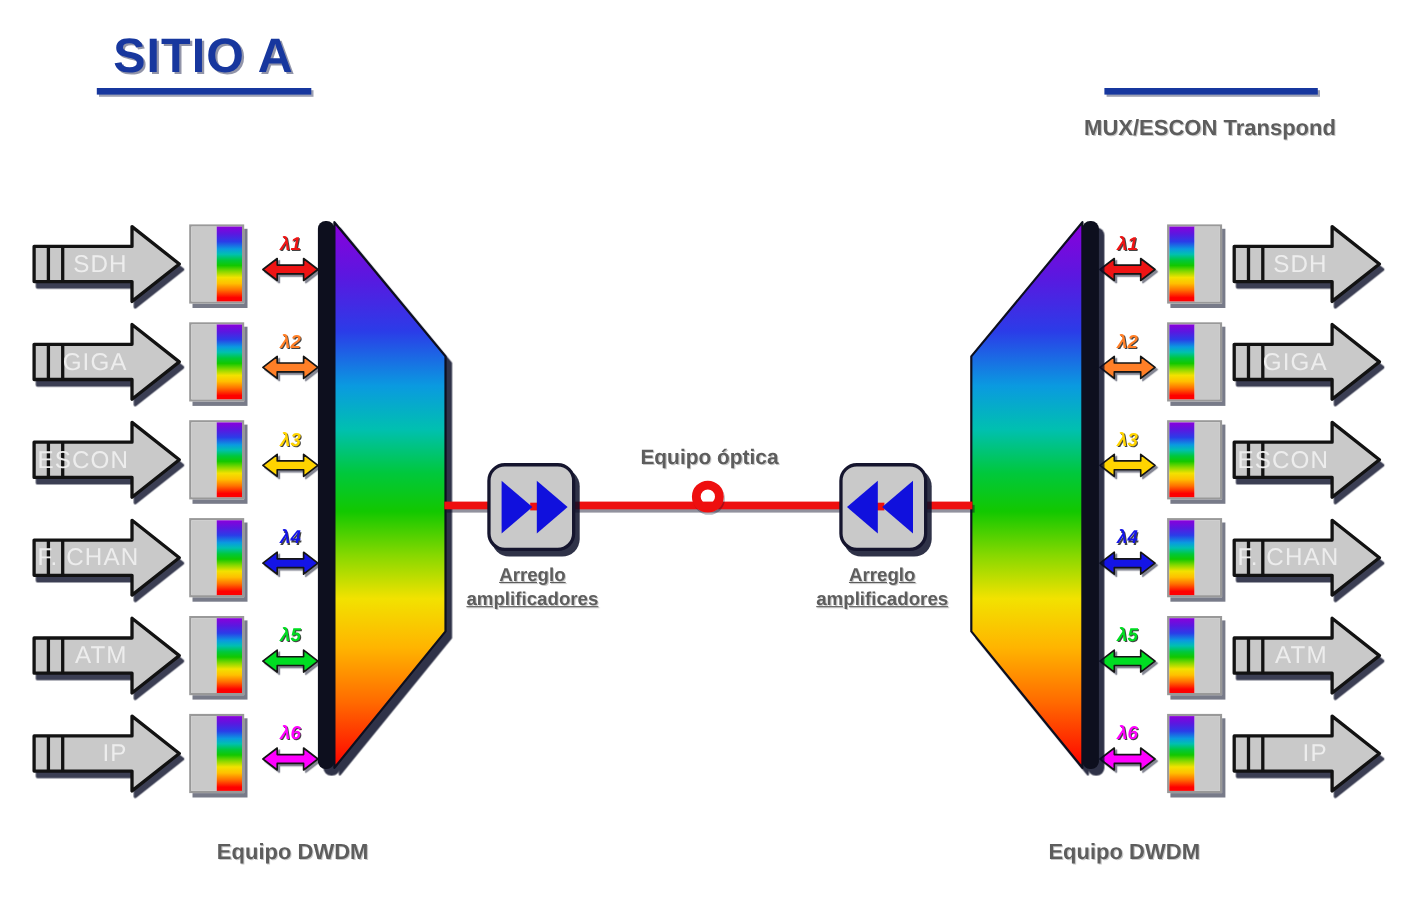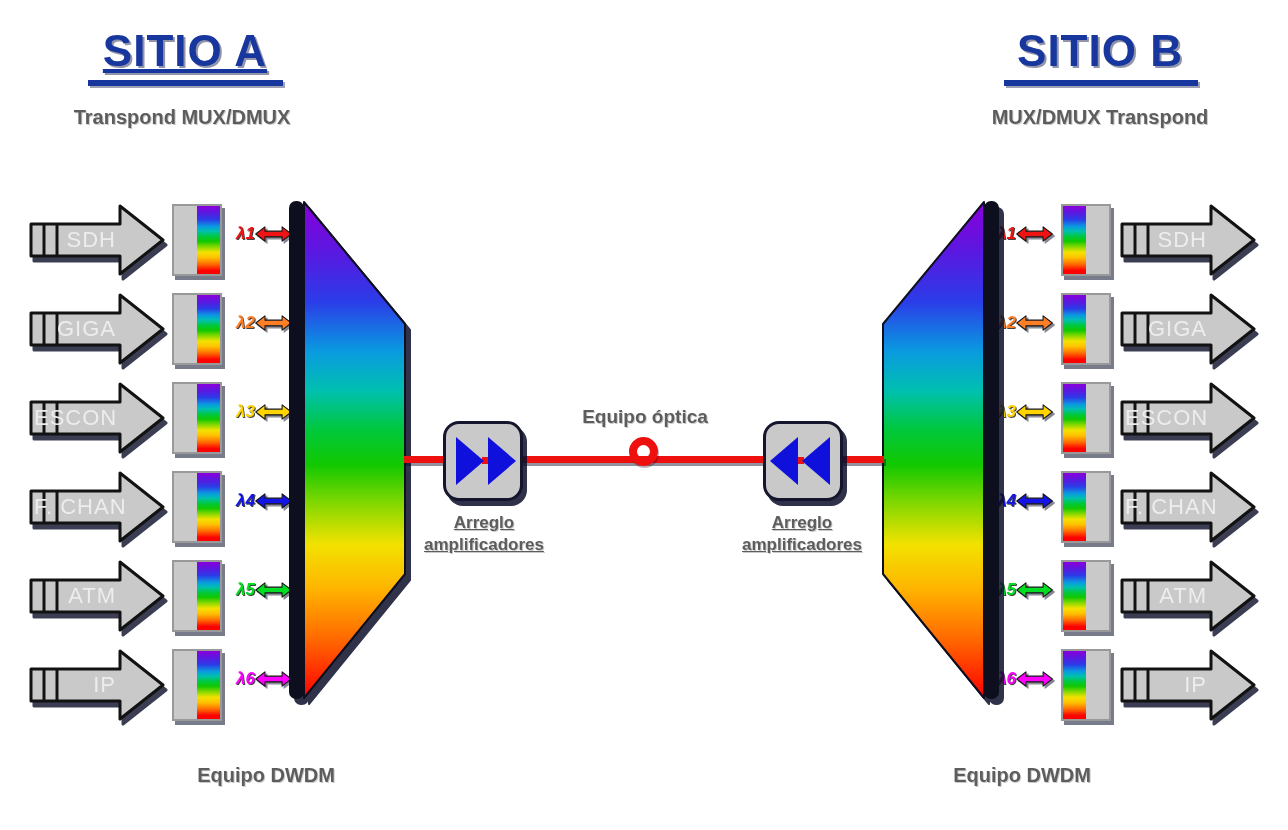--- a/index.html
+++ b/index.html
@@ -7,21 +7,21 @@
     position:relative; width:1288px; height:830px; background:#ffffff;
     font-family:"Liberation Sans", sans-serif; overflow:hidden;
   }
 
   
   .site-title {
     position:absolute; top:26px; width:300px; text-align:center;
     font-size:44px; font-weight:bold; letter-spacing:1px;
     text-shadow:2px 2px 0 rgba(13,20,64,.45);
   }
-  #title-a { left:35px;text-decoration:underline; }
+  #title-a { left:35px; }
   #title-b { left:950px; }
   .title-underline {
     position:absolute; top:80px; height:6px;
     box-shadow:2px 2px 0 rgba(13,20,64,.4);
   }
   #underline-a { left:88px;  width:195px; }
   #underline-b { left:1004px; width:194px; }
   .subtitle {
     position:absolute; top:106px; width:300px; text-align:center;
     font-size:20px; font-weight:bold;
@@ -63,21 +63,21 @@
   .row-right .tbox { margin-left:8px; margin-right:8px; }
   .half { flex:1; }
   .half.gray { background:#c9c9c9; }
   .half.spectrum {
     background:linear-gradient(to bottom,
       #8a00db 0%, #5a18e0 10%, #2b3ce8 20%, #0a9ae0 30%, #00c0b0 37%,
       #00c83c 45%, #12c800 52%, #86d800 60%, #f2e200 68%, #ffc000 76%,
       #ff7000 85%, #fe0000 95%);
   }
 
-  .lam { display:flex; flex-direction:row; align-items:center;
+  .lam { display:flex; flex-direction:column; align-items:center;
          width:56px; margin-bottom:12px; }
   .row-left .lam { margin-left:14px; }
   .lam-label { font-size:17px; font-weight:bold; font-style:italic;
                text-shadow:1px 1px 0 rgba(20,20,20,.8); margin-bottom:1px; }
   .lam-arrow { width:52px; height:24px;
                filter:drop-shadow(2px 2px 0 rgba(10,14,40,.5)); }
 
   
   .trap { position:absolute; top:200px; width:120px; height:500px;
           filter:drop-shadow(5px 6px 0 rgba(10,14,40,.85)); }
@@ -127,25 +127,23 @@
         <line x1="29" y1="22" x2="29" y2="54" stroke="#121212" stroke-width="3"></line>
       </symbol>
       <symbol id="sym-lam-arrow" viewBox="0 0 52 24">
         <polygon points="1,12 14,2 14,8 38,8 38,2 51,12 38,22 38,16 14,16 14,22" fill="currentColor" stroke="#151515" stroke-width="1.5" stroke-linejoin="round"></polygon>
       </symbol>
     </defs>
   </svg>
 
   <div class="site-title" id="title-a" style="color: rgb(23, 55, 158);">SITIO A</div>
   <div class="title-underline" id="underline-a" style="background: rgb(23, 55, 158);"></div>
-  <div class="subtitle" id="subtitle-a" style="color: rgb(93, 93, 93);">Transpond MUX/DMUX</div>
-
-  <div class="site-title" id="title-b" style="color: rgb(23, 55, 158);">SITIO B</div>
+
   <div class="title-underline" id="underline-b" style="background: rgb(23, 55, 158);"></div>
-  <div class="subtitle" id="subtitle-b" style="color: rgb(93, 93, 93);">MUX/DMUX Transpond</div>
+  <div class="subtitle" id="subtitle-b" style="color: rgb(93, 93, 93);">MUX/ESCON Transpond</div>
 
   <div class="row row-left" style="top:202px">
     <div class="big-arrow">
       <svg viewBox="0 0 138 76">
           <use href="#sym-big-arrow"></use>
         </svg>
       <span class="svc-label">SDH</span>
     </div>
     <div class="tbox">
       <div class="half gray"></div>

